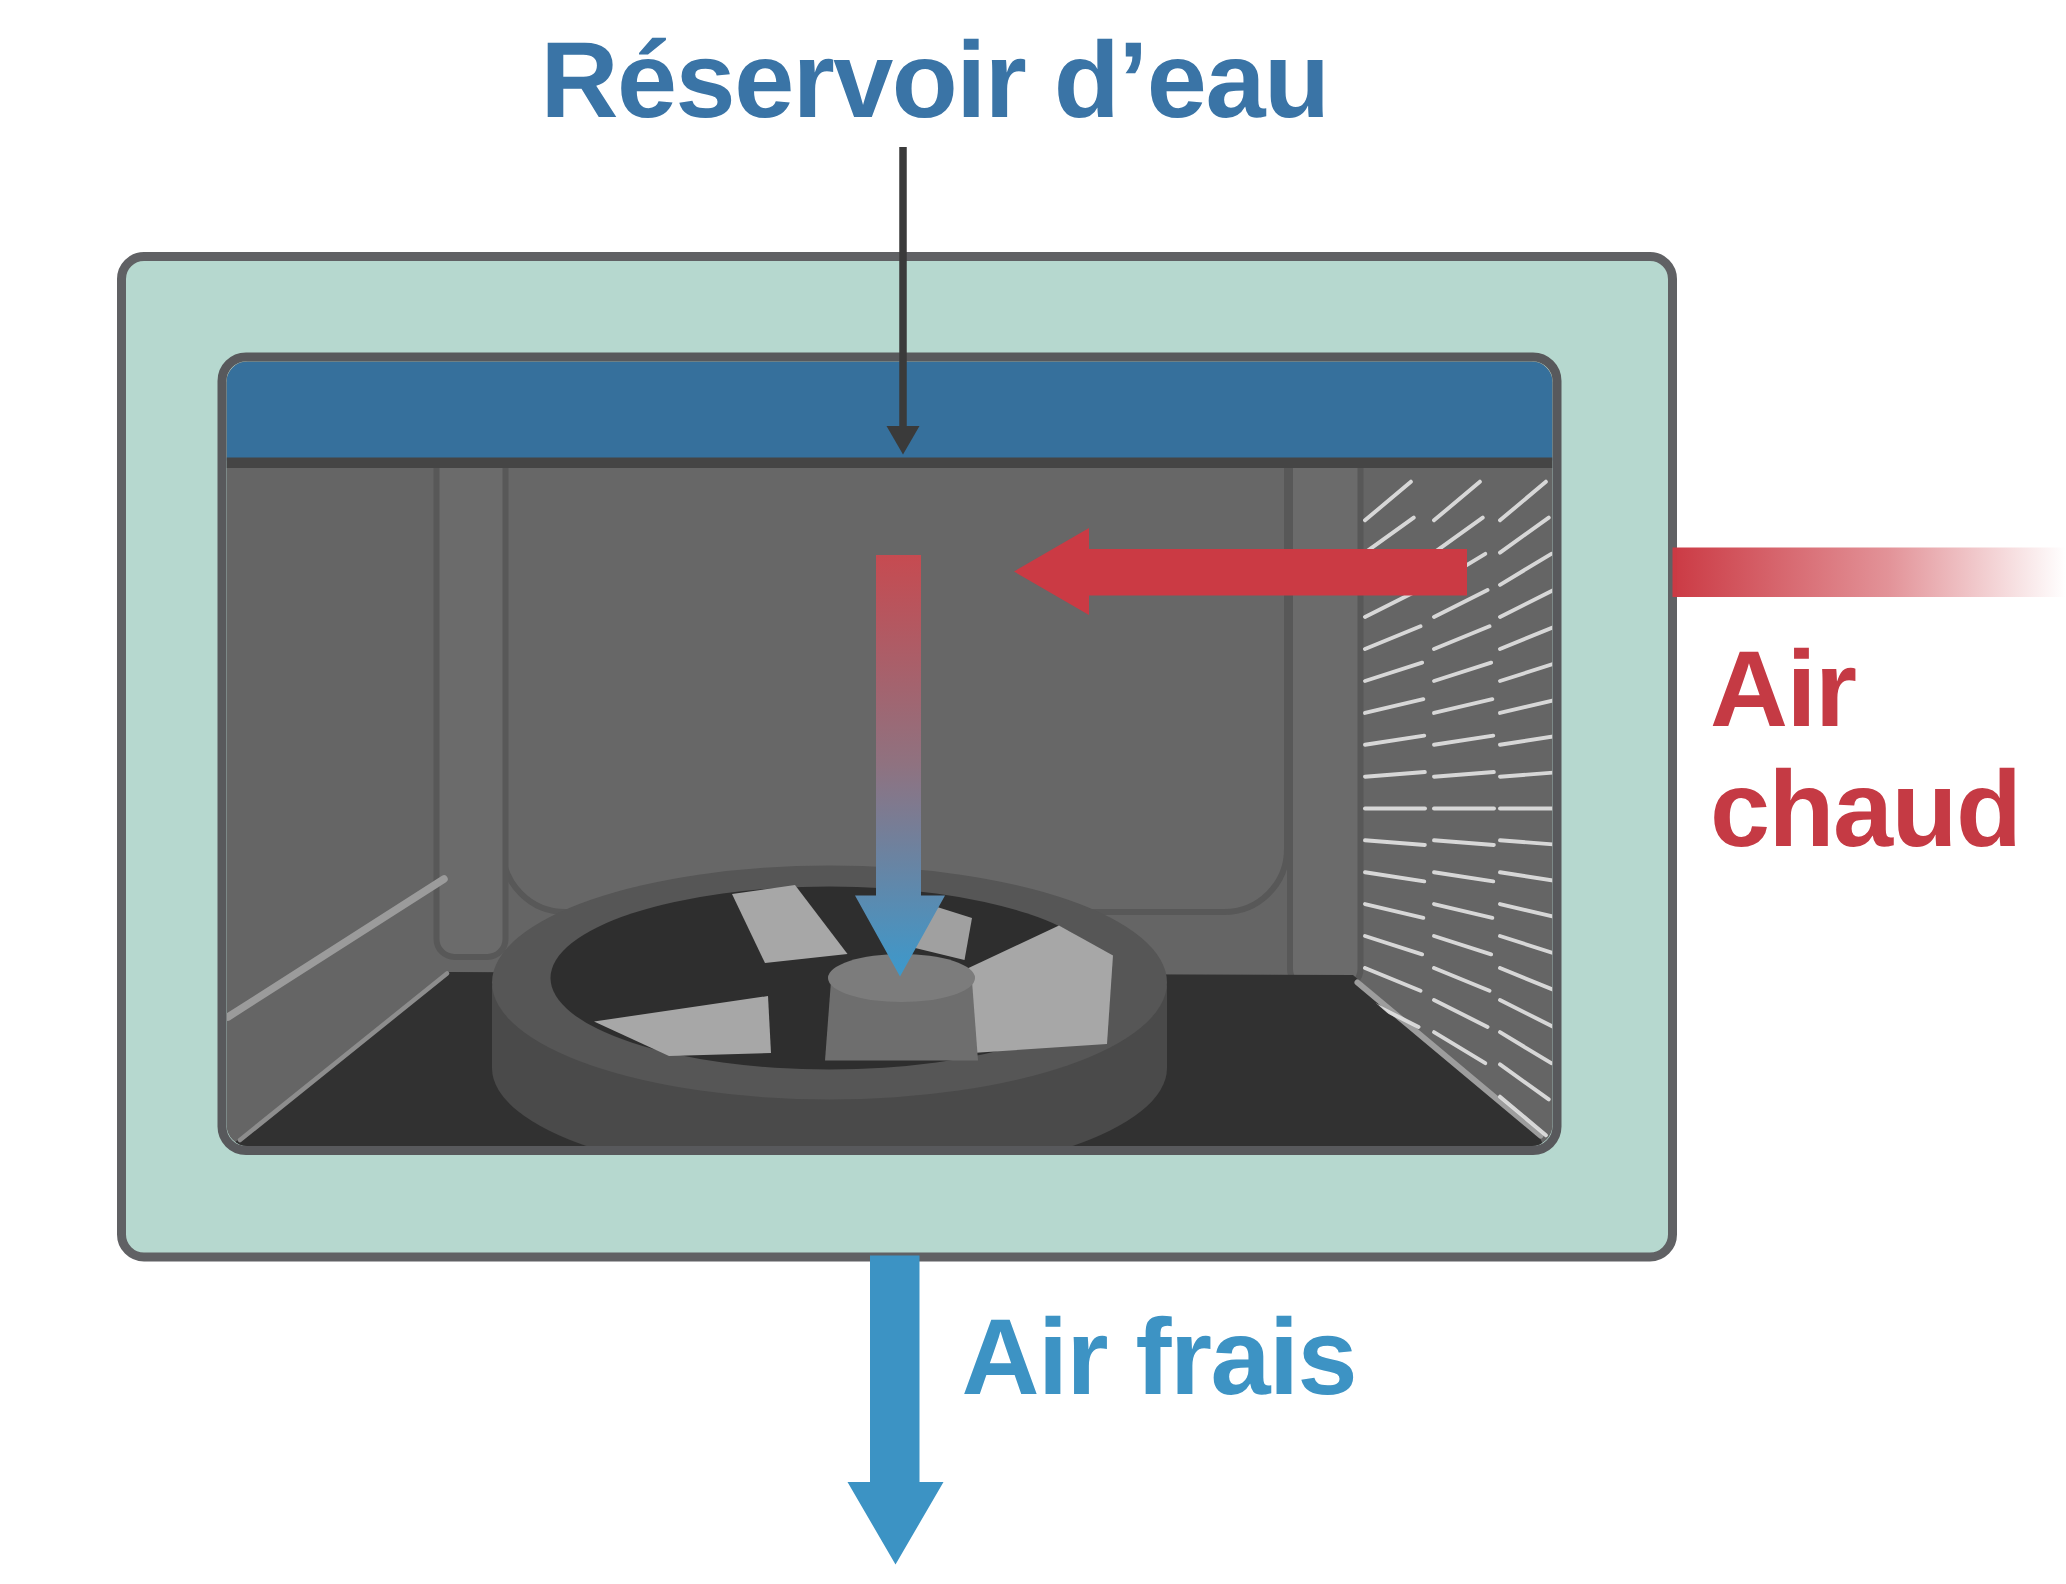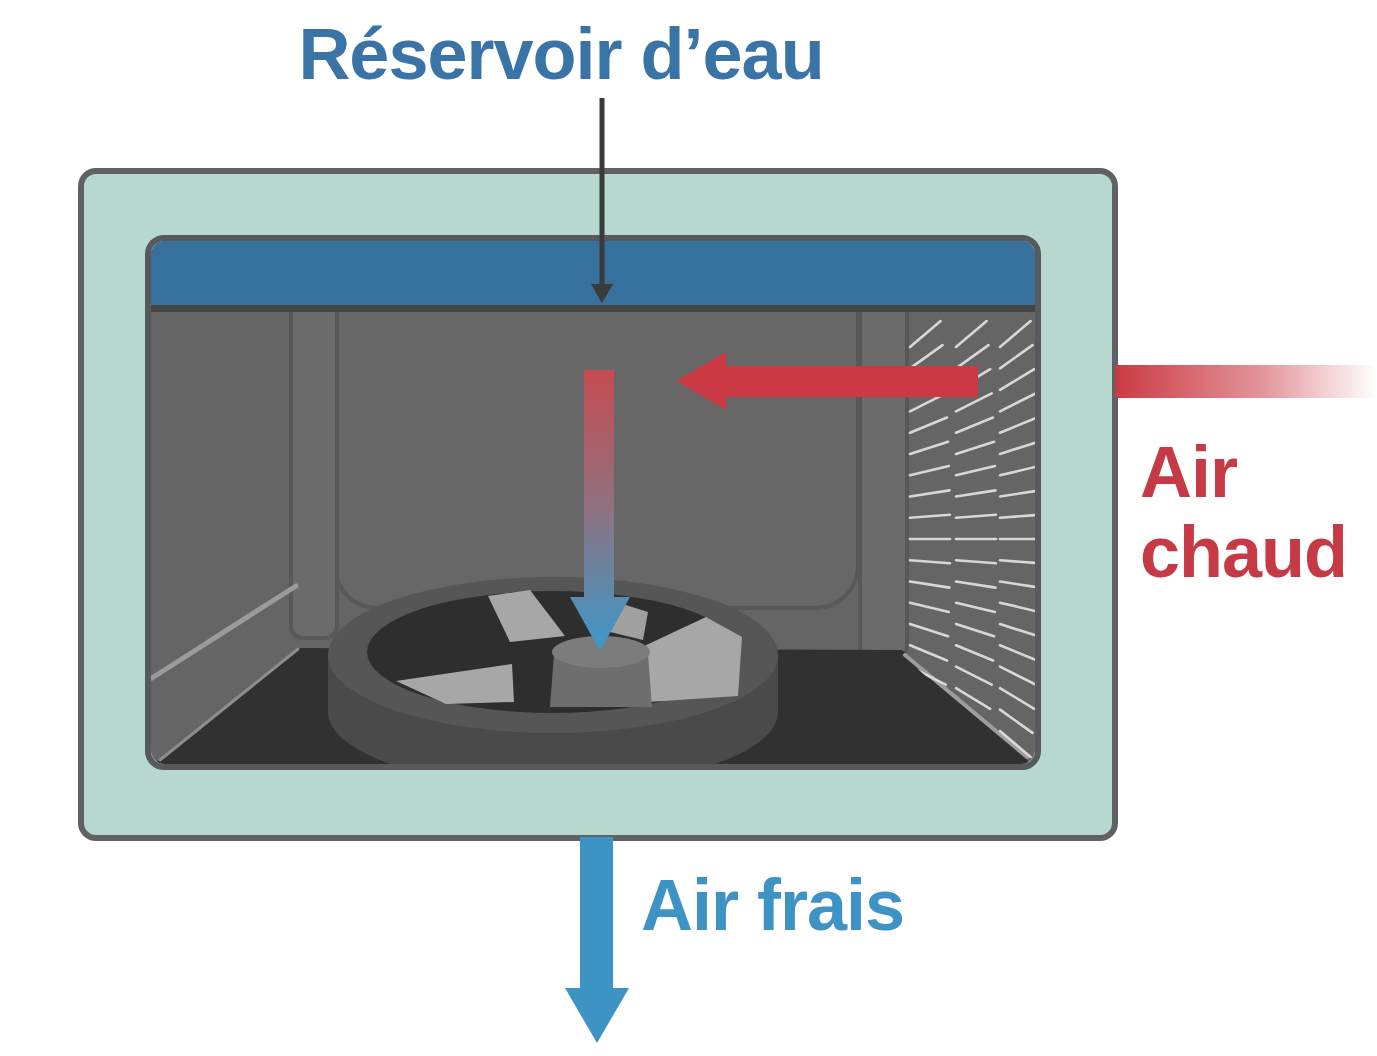--- a/index.html
+++ b/index.html
@@ -11,28 +11,28 @@
     font-family:"Liberation Sans", sans-serif;
   }
   .canvas svg{position:absolute;left:0;top:0;}
   .label{
     position:absolute;
     font-weight:bold;
     font-size:72px;
     letter-spacing:-1px;
   }
   .label-title{
-    left:561px;top:14px;
+    left:623px;top:14px;
     transform:translateX(-50%);
     white-space:nowrap;
     color:var(--title-blue,#3a74a6);
     line-height:80px;
   }
   .label-hot{
-    left:1140px;top:432px;
+    left:1140px;top:420px;
     width:235px;
     color:var(--hot-text,#c53a44);
     line-height:80px;
   }
   .label-fresh{
     left:641px;top:865px;
     white-space:nowrap;
     color:var(--cold-text,#3d93c4);
     line-height:80px;
     text-align:center;

